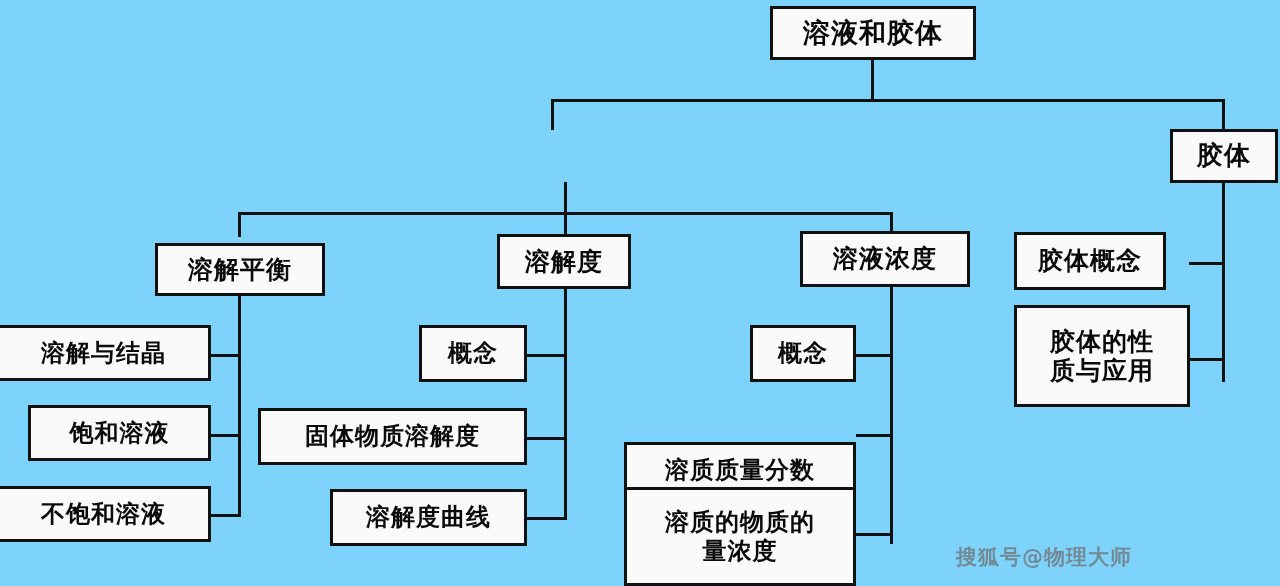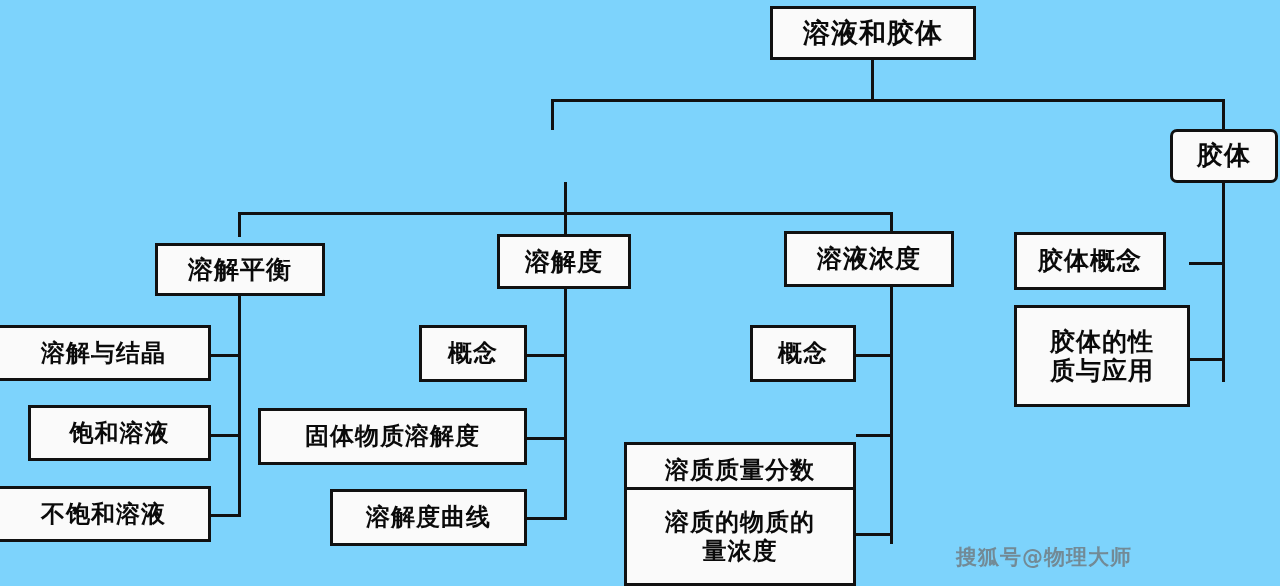--- a/index.html
+++ b/index.html
@@ -89,33 +89,33 @@
 
   <div class="conn v" style="left:1222px; top:182px; height:200px;"></div>
   <div class="conn h" style="left:1189px; top:262px; width:36px;"></div>
   <div class="conn h" style="left:1189px; top:358px; width:36px;"></div>
 
   <div class="node sz-root" style="left:770px; top:6px; width:206px; height:54px;">
     <span>溶液和胶体</span>
   </div>
 
 
-  <div class="node sz-l2" style="left:1170px; top:129px; width:108px; height:54px;border-radius:7px;">
+  <div class="node sz-l2" style="left:1170px; top:129px; width:108px; height:54px;">
     <span>胶体</span>
   </div>
 
   <div class="node sz-l3" style="left:155px; top:236px; width:170px; height:53px;margin-top:7px;">
     <span>溶解平衡</span>
   </div>
 
   <div class="node sz-l3" style="left:497px; top:234px; width:134px; height:55px;">
     <span>溶解度</span>
   </div>
 
-  <div class="node sz-l3" style="left:784px; top:231px; width:170px; height:56px;">
+  <div class="node sz-l3" style="left:800px; top:231px; width:170px; height:56px;">
     <span>溶液浓度</span>
   </div>
 
   <div class="node sz-l3" style="left:1014px; top:232px; width:152px; height:58px;">
     <span>胶体概念</span>
   </div>
 
   <div class="node sz-l3 two-line" style="left:1014px; top:305px; width:176px; height:102px; flex-direction:column;">
     <span>胶体的性</span>
     <span>质与应用</span>

